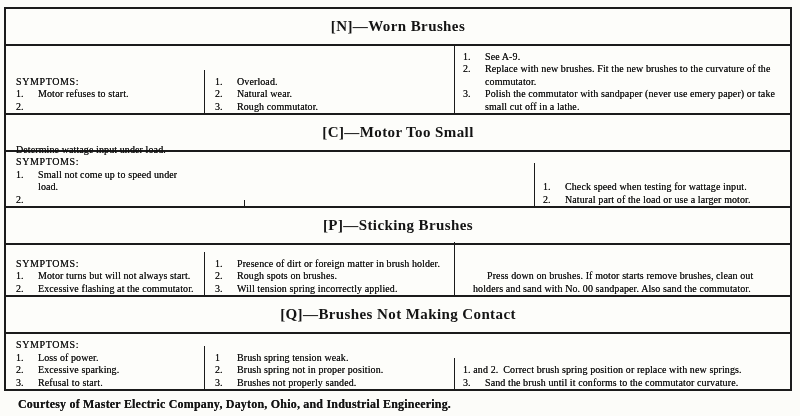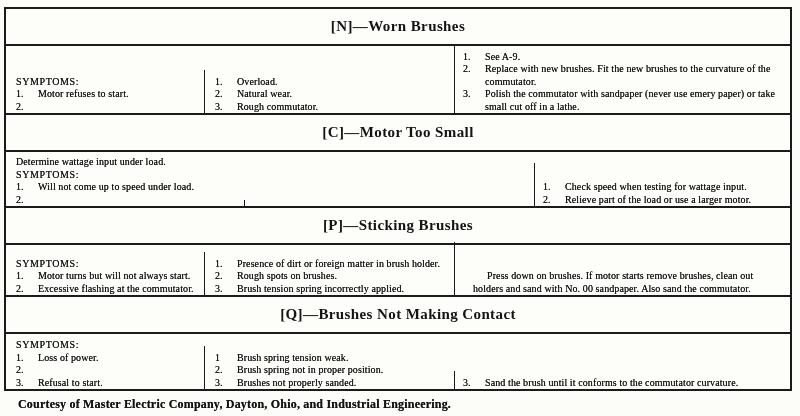--- a/index.html
+++ b/index.html
@@ -104,35 +104,35 @@
 
     <div class="row-title">
       <span>[C]—Motor Too Small</span>
     </div>
     <div class="row-content rc-c">
       <div class="col col1">
         <div class="intro">Determine wattage input under load.</div>
         <div class="heading">SYMPTOMS:</div>
         <div class="item">
           <span class="num">1.</span>
-          <span class="txt">Will not come up to speed under load.</span>
+          <span class="txt">Small not come up to speed under load.</span>
         </div>
         <div class="item">
           <span class="num">2.</span>
         </div>
       </div>
       <div class="col col2"></div>
       <div class="col col3 pad-mid">
         <div class="item">
           <span class="num">1.</span>
           <span class="txt">Check speed when testing for wattage input.</span>
         </div>
         <div class="item">
           <span class="num">2.</span>
-          <span class="txt">Relieve part of the load or use a larger motor.</span>
+          <span class="txt">Natural part of the load or use a larger motor.</span>
         </div>
       </div>
     </div>
 
     <div class="row-title">
       <span>[P]—Sticking Brushes</span>
     </div>
     <div class="row-content rc-p">
       <div class="col col1">
         <div class="heading">SYMPTOMS:</div>
@@ -149,40 +149,41 @@
         <div class="item">
           <span class="num">1.</span>
           <span class="txt">Presence of dirt or foreign matter in brush holder.</span>
         </div>
         <div class="item">
           <span class="num">2.</span>
           <span class="txt">Rough spots on brushes.</span>
         </div>
         <div class="item">
           <span class="num">3.</span>
-          <span class="txt">Brush tension spring incorrectly applied.</span>
+          <span class="txt">Will tension spring incorrectly applied.</span>
         </div>
       </div>
       <div class="col col3 pad-p">
         <div class="para">Press down on brushes.  If motor starts remove brushes, clean out holders and sand with No. 00 sandpaper.  Also sand the commutator.</div>
       </div>
     </div>
 
     <div class="row-title">
       <span>[Q]—Brushes Not Making Contact</span>
     </div>
     <div class="row-content rc-q">
       <div class="col col1">
         <div class="heading">SYMPTOMS:</div>
         <div class="item">
           <span class="num">1.</span>
           <span class="txt">Loss of power.</span>
         </div>
         <div class="item">
           <span class="num">2.</span>
+          <span class="txt">Excessive sparking.</span>
         </div>
         <div class="item">
           <span class="num">3.</span>
           <span class="txt">Refusal to start.</span>
         </div>
       </div>
       <div class="col col2">
         <div class="item">
           <span class="num">1</span>
           <span class="txt">Brush spring tension weak.</span>
@@ -191,20 +192,24 @@
           <span class="num">2.</span>
           <span class="txt">Brush spring not in proper position.</span>
         </div>
         <div class="item">
           <span class="num">3.</span>
           <span class="txt">Brushes not properly sanded.</span>
         </div>
       </div>
       <div class="col col3">
         <div class="item">
+          <span class="num num-wide">1. and 2.</span>
+          <span class="txt">Correct brush spring position or replace with new springs.</span>
+        </div>
+        <div class="item">
           <span class="num">3.</span>
           <span class="txt">Sand the brush until it conforms to the commutator curvature.</span>
         </div>
       </div>
     </div>
 
   </div>
 
   <div class="footer">Courtesy of Master Electric Company, Dayton, Ohio, and Industrial Engineering.</div>
 </div>

